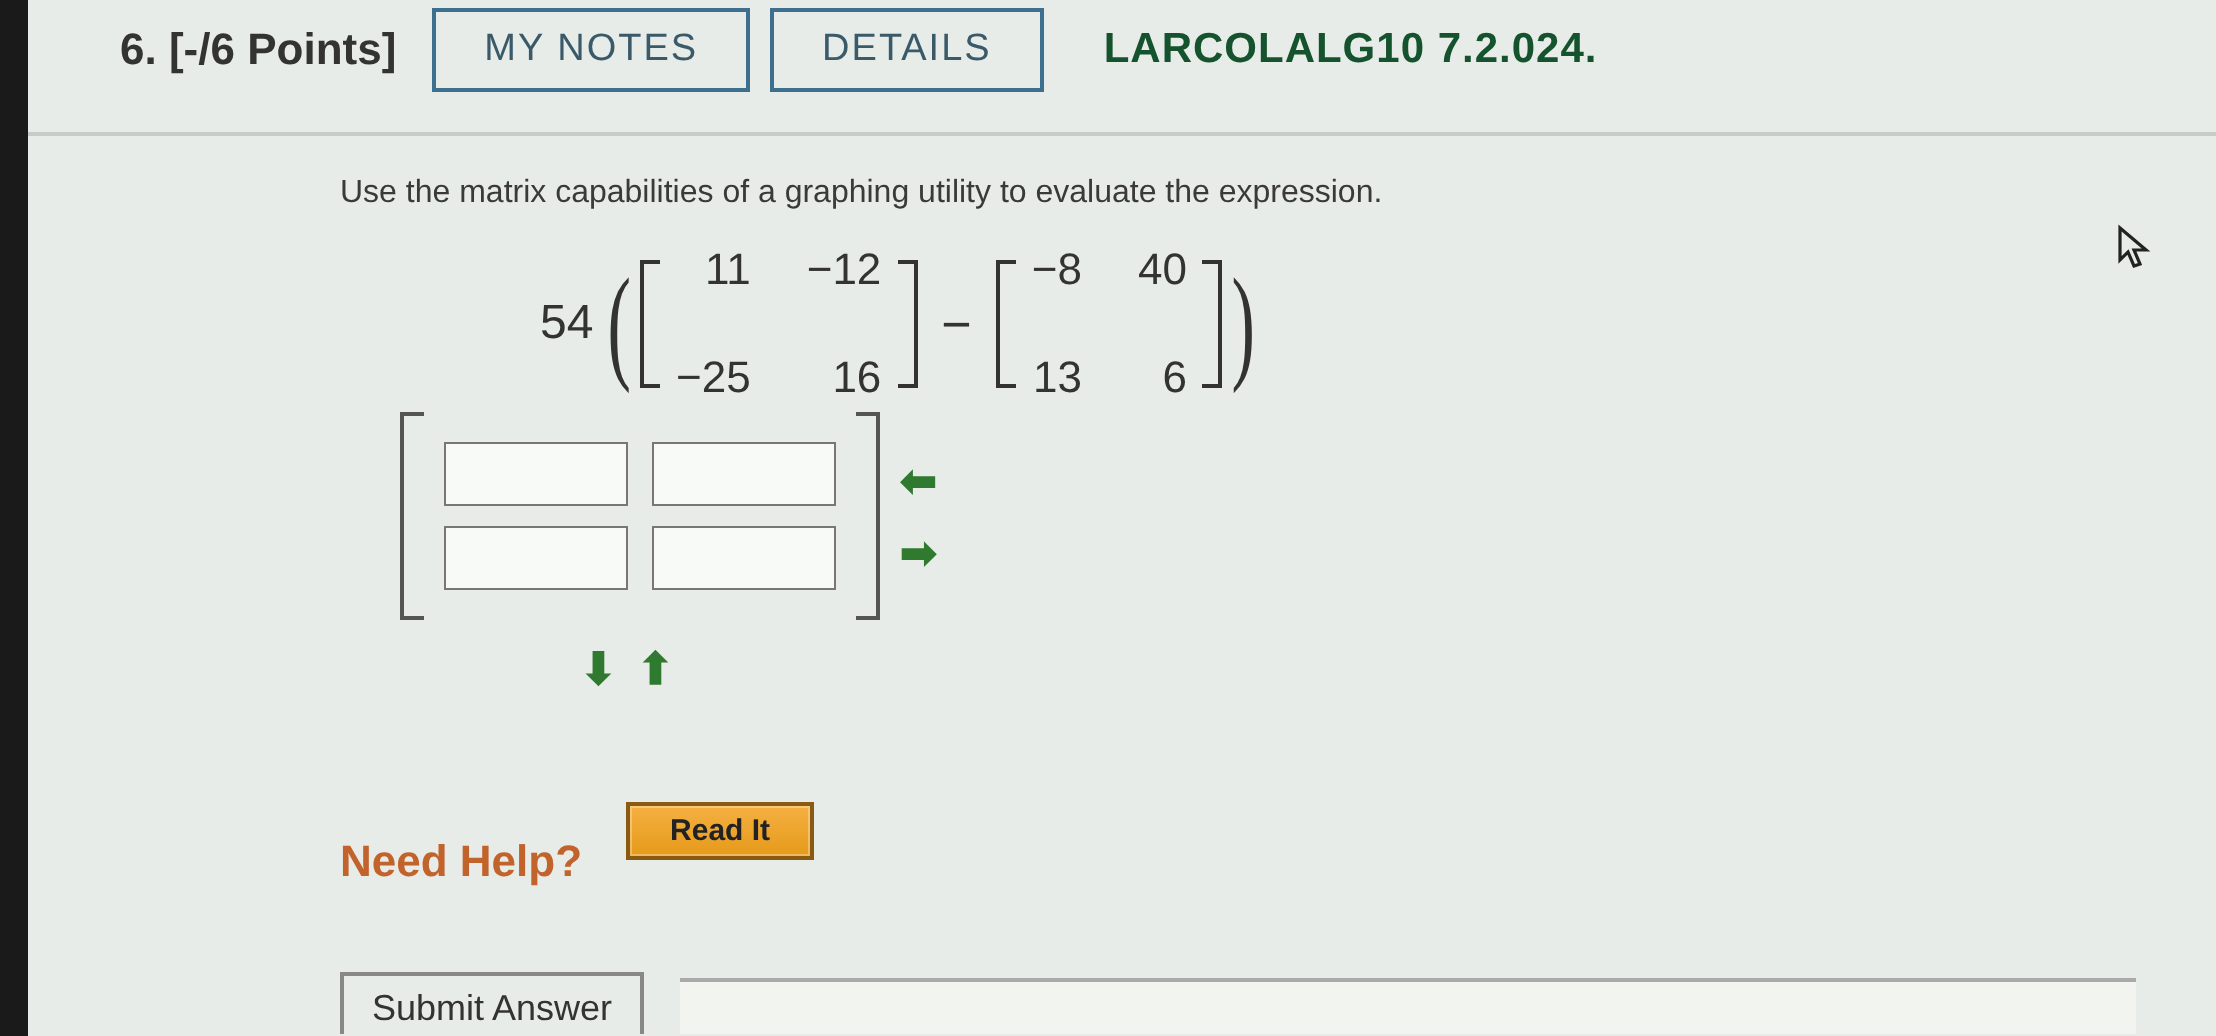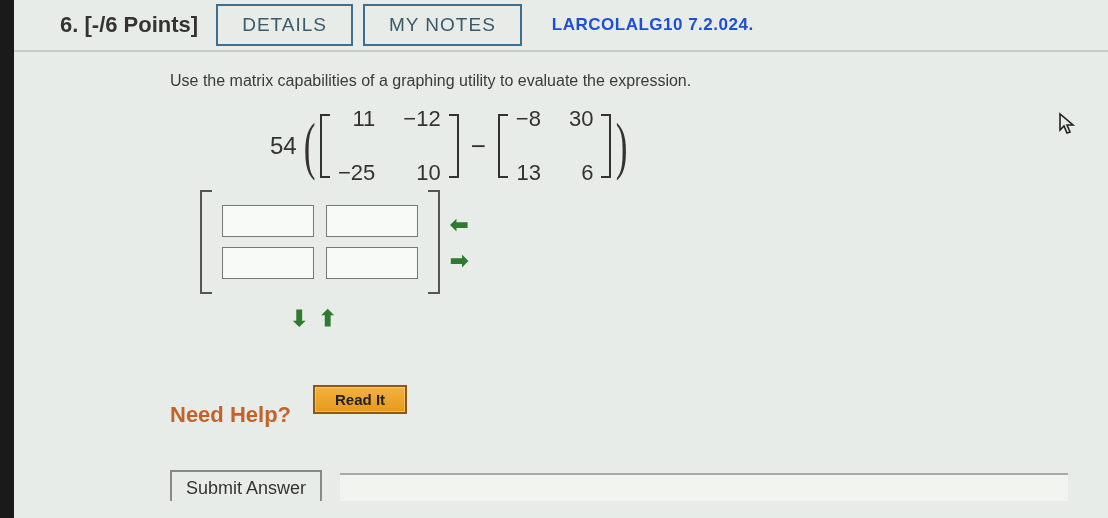--- a/index.html
+++ b/index.html
@@ -14,43 +14,43 @@
     overflow: hidden;
   }
   .left-strip {
     position: absolute;
     left: 0; top: 0; width: 14px; height: 518px;
     background: #1a1a1a;
   }
   .header {
     display: flex;
     align-items: center;
-    padding: 4px 0 4px 60px;
+    padding: 4px 0 20px 60px;
     border-bottom: 2px solid #c8ccc8;
   }
   .qnum {
     font-size: 22px;
     font-weight: 700;
     color: #333;
     margin-right: 18px;
   }
   .hbtn {
     border: 2px solid #3d6f8f;
     color: #3a5a6a;
     background: transparent;
     font-size: 19px;
     letter-spacing: 1px;
     padding: 8px 24px;
     margin-right: 10px;
     cursor: pointer;
   }
   .src {
-    font-size: 17px;
-    font-weight: 700;
-    color: #1d4ed8;
+    font-size: 21px;
+    font-weight: 700;
+    color: #14532d;
     margin-left: 20px;
     letter-spacing: 0.5px;
   }
   .content {
     padding: 20px 40px 0 170px;
   }
   .prompt {
     font-size: 16px;
     color: #3a3a3a;
     margin-bottom: 12px;
@@ -196,51 +196,51 @@
 </style>
 </head>
 <body>
 
 <div class="left-strip"></div>
 
 <div class="header">
   <span class="qnum">
     <span>6.</span> <span>[-/6 Points]</span>
   </span>
+  <button class="hbtn">MY NOTES</button>
   <button class="hbtn">DETAILS</button>
-  <button class="hbtn">MY NOTES</button>
   <span class="src">LARCOLALG10 7.2.024.</span>
 </div>
 
 <div class="content">
 
   <div class="prompt">Use the matrix capabilities of a graphing utility to evaluate the expression.</div>
 
   <div class="expr">
     <span class="scalar">54</span>
     <span class="lparen">(</span>
 
     <span class="mat">
       <span class="bracket-l"></span>
       <span class="mgrid">
         <span>11</span>
         <span>−12</span>
         <span>−25</span>
-        <span>10</span>
+        <span>16</span>
       </span>
       <span class="bracket-r"></span>
     </span>
 
     <span class="minus">−</span>
 
     <span class="mat">
       <span class="bracket-l"></span>
       <span class="mgrid">
         <span>−8</span>
-        <span>30</span>
+        <span>40</span>
         <span>13</span>
         <span>6</span>
       </span>
       <span class="bracket-r"></span>
     </span>
 
     <span class="rparen">)</span>
   </div>
 
   <div class="answer-area">

